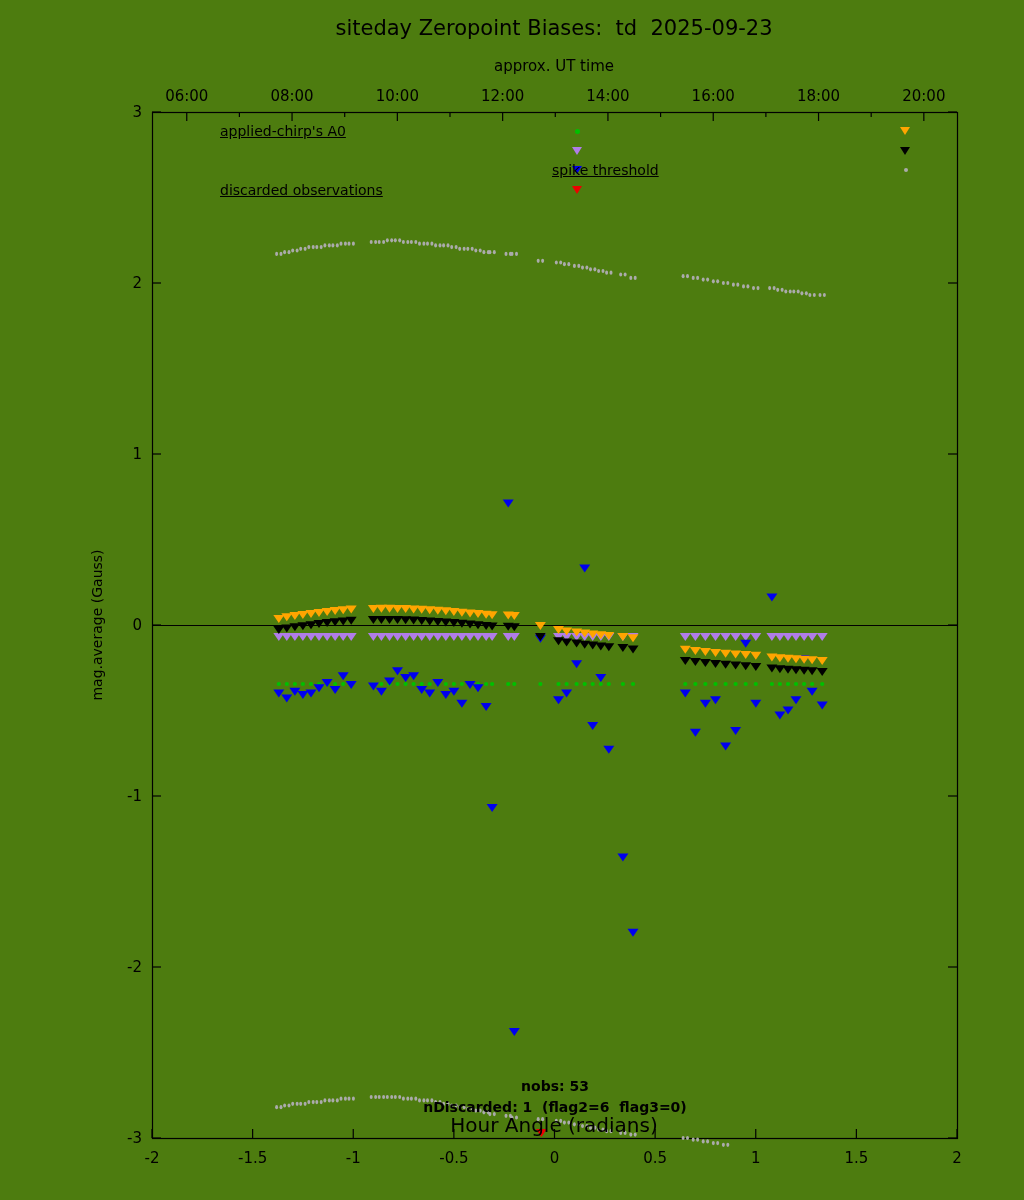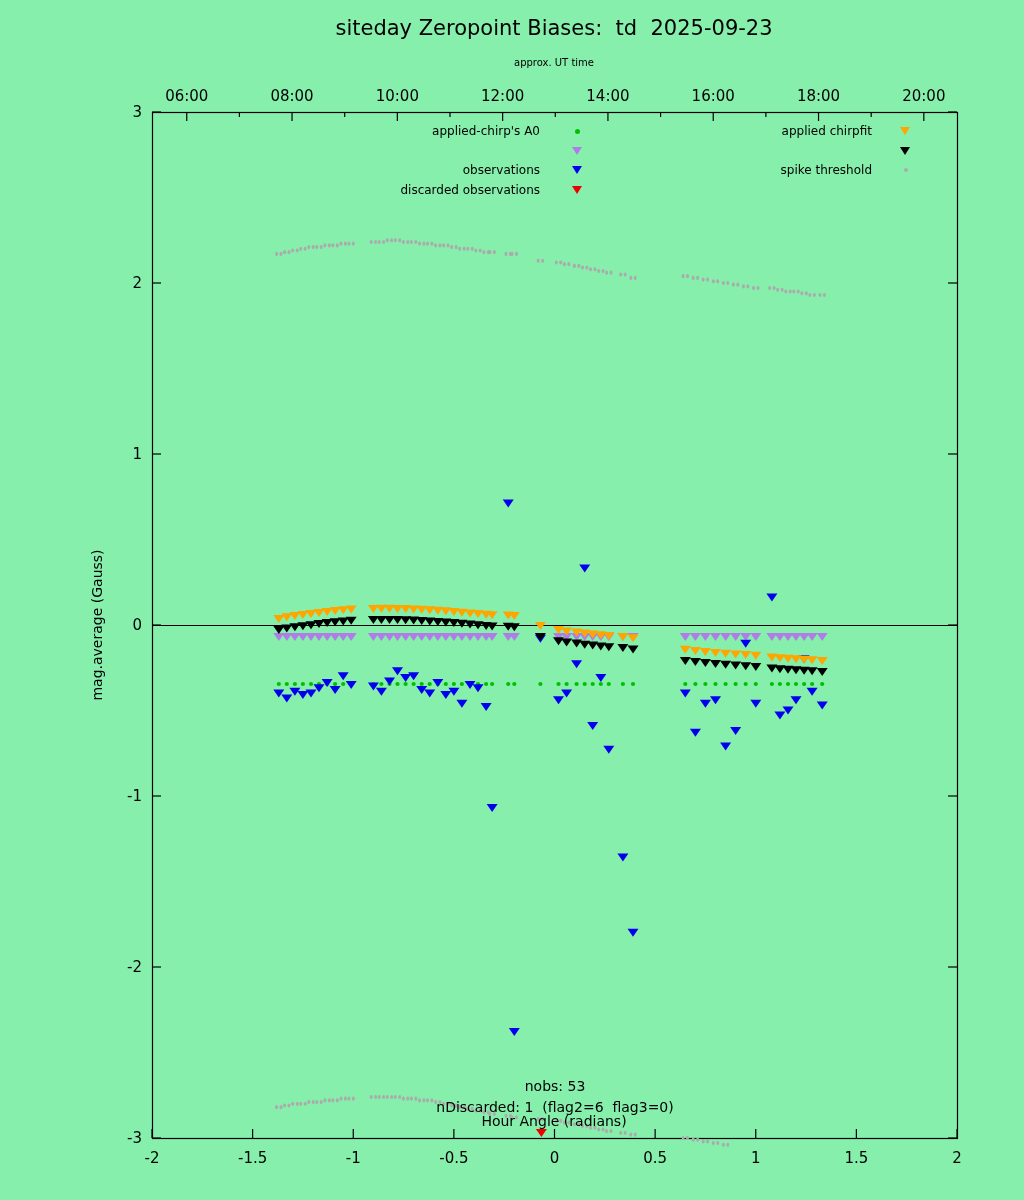--- a/index.html
+++ b/index.html
@@ -1,28 +1,28 @@
 <!DOCTYPE html>
 <html><head>
 <meta charset="utf-8">
 <style>
   html,body{margin:0;padding:0;background:#ffffff;}
-  .fig{position:relative;width:1024px;height:1200px;background:#86efac;
+  .fig{position:relative;width:1024px;height:1200px;background:#4d7c0f;
        font-family:"DejaVu Sans","Liberation Sans",sans-serif;color:#000;overflow:hidden;}
   .abs{position:absolute;}
   .title{top:16px;left:554px;transform:translateX(-50%);font-size:21px;white-space:pre;}
-  .x2label{top:57px;left:554px;transform:translateX(-50%);font-size:10px;}
-  .xlabel{top:1113px;left:554px;transform:translateX(-50%);font-size:14px;}
+  .x2label{top:57px;left:554px;transform:translateX(-50%);font-size:15px;}
+  .xlabel{top:1113px;left:554px;transform:translateX(-50%);font-size:20px;}
   .ylabel{top:625px;left:97px;transform:translate(-50%,-50%) rotate(-90deg);font-size:14px;white-space:nowrap;}
   svg{position:absolute;top:0;left:0;}
   svg text{font-family:"DejaVu Sans","Liberation Sans",sans-serif;fill:#000;}
   .tick-label{font-size:15px;}
-  .lg-label{position:absolute;width:320px;text-align:right;font-size:12px;height:18px;line-height:18px;white-space:pre;}
+  .lg-label{position:absolute;width:320px;text-align:left;font-size:14px;height:18px;line-height:18px;white-space:pre;text-decoration:underline;}
   .lg-marker{position:absolute;width:0;height:0;}
-  .note{position:absolute;left:555px;transform:translateX(-50%);font-size:14px;white-space:pre;text-align:right;}
+  .note{position:absolute;left:555px;transform:translateX(-50%);font-size:14px;white-space:pre;text-align:right;font-weight:bold;}
 </style>
 </head>
 <body>
 
 <div class="fig">
 
   <div class="abs title">siteday Zeropoint Biases:  td  2025-09-23</div>
   <div class="abs x2label">approx. UT time</div>
 
   <svg id="plot" width="1024" height="1200" viewBox="0 0 1024 1200">
@@ -564,28 +564,26 @@
         <ellipse cx="703.2" cy="1141.4" rx="1.5" ry="2.1" fill="#ababab"></ellipse>
         <ellipse cx="707.6" cy="1141.4" rx="1.5" ry="2.1" fill="#ababab"></ellipse>
         <ellipse cx="713.3" cy="1143.1" rx="1.5" ry="2.1" fill="#ababab"></ellipse>
         <ellipse cx="717.7" cy="1143.1" rx="1.5" ry="2.1" fill="#ababab"></ellipse>
         <ellipse cx="723.4" cy="1144.8" rx="1.5" ry="2.1" fill="#ababab"></ellipse>
         <ellipse cx="727.8" cy="1144.8" rx="1.5" ry="2.1" fill="#ababab"></ellipse>
       </g>
     </svg>
 
   <div class="lg-label" style="left:220px;top:122px;">applied-chirp's A0</div>
-  <div class="lg-label" style="left:220px;top:161px;">observations</div>
   <div class="lg-label" style="left:220px;top:181px;">discarded observations</div>
   <span class="lg-marker" style="left: 572px; top: 127px; width: 5px; height: 5px; border-radius: 50%; background: rgb(0, 192, 0); margin-left: 3px; margin-top: 1.5px;"></span>
   <span class="lg-marker" style="left: 572px; top: 147px; border-left: 5.5px solid transparent; border-right: 5.5px solid transparent; border-top: 8px solid rgb(176, 125, 232);"></span>
   <span class="lg-marker" style="left: 572px; top: 166px; border-left: 5.5px solid transparent; border-right: 5.5px solid transparent; border-top: 8px solid rgb(0, 0, 239);"></span>
   <span class="lg-marker" style="left: 572px; top: 186px; border-left: 5.5px solid transparent; border-right: 5.5px solid transparent; border-top: 8px solid rgb(238, 0, 0);"></span>
 
-  <div class="lg-label" style="left:552px;top:122px;">applied chirpfit</div>
   <div class="lg-label" style="left:552px;top:161px;">spike threshold</div>
   <span class="lg-marker" style="left: 900px; top: 127px; border-left: 5.5px solid transparent; border-right: 5.5px solid transparent; border-top: 8px solid rgb(255, 165, 0);"></span>
   <span class="lg-marker" style="left: 900px; top: 147px; border-left: 5.5px solid transparent; border-right: 5.5px solid transparent; border-top: 8px solid rgb(0, 0, 0);"></span>
   <span class="lg-marker" style="left: 900px; top: 166px; width: 4px; height: 4px; border-radius: 50%; background: rgb(171, 171, 171); margin-left: 3.5px; margin-top: 2px;"></span>
 
   <div class="note" style="top:1078px;">nobs: 53</div>
   <div class="note" style="top:1099px;">nDiscarded: 1  (flag2=6  flag3=0)</div>
 
   <div class="abs xlabel">Hour Angle (radians)</div>
   <div class="abs ylabel">mag.average (Gauss)</div>

